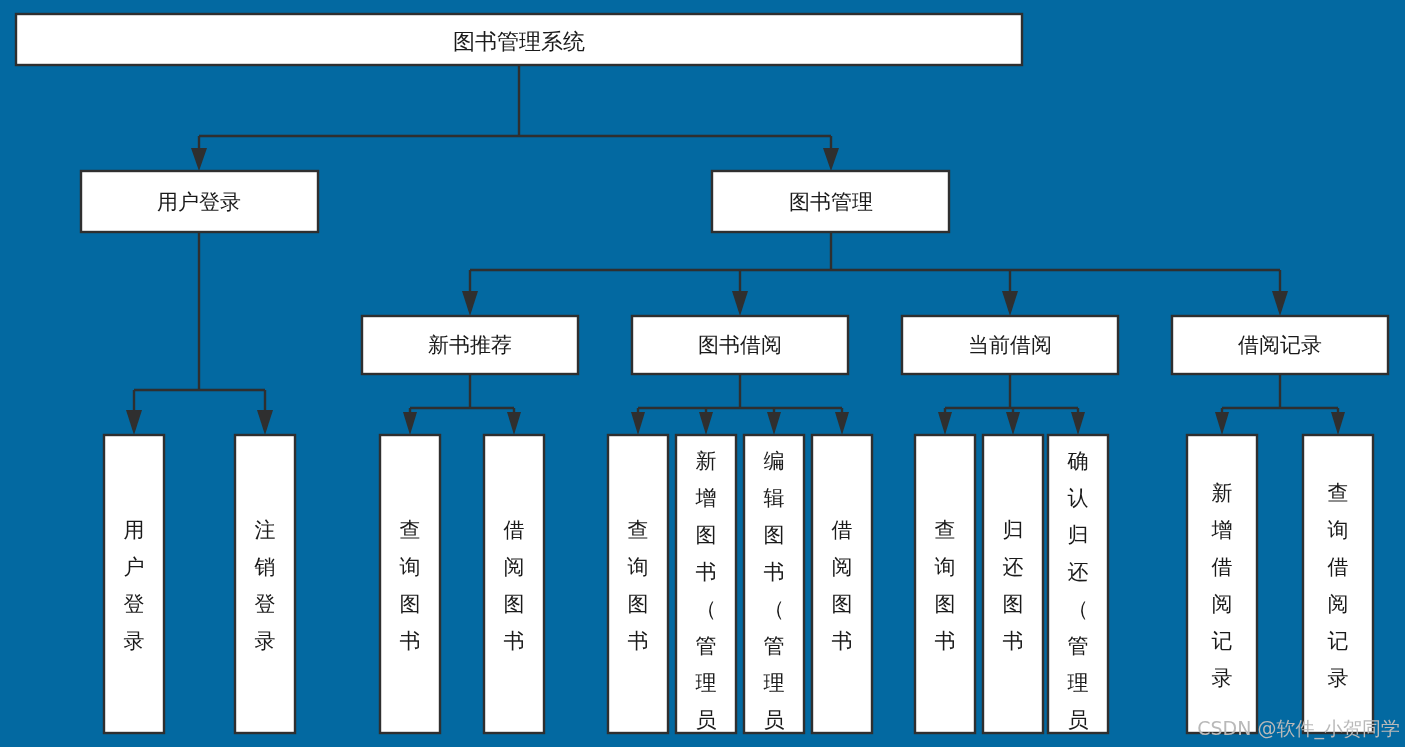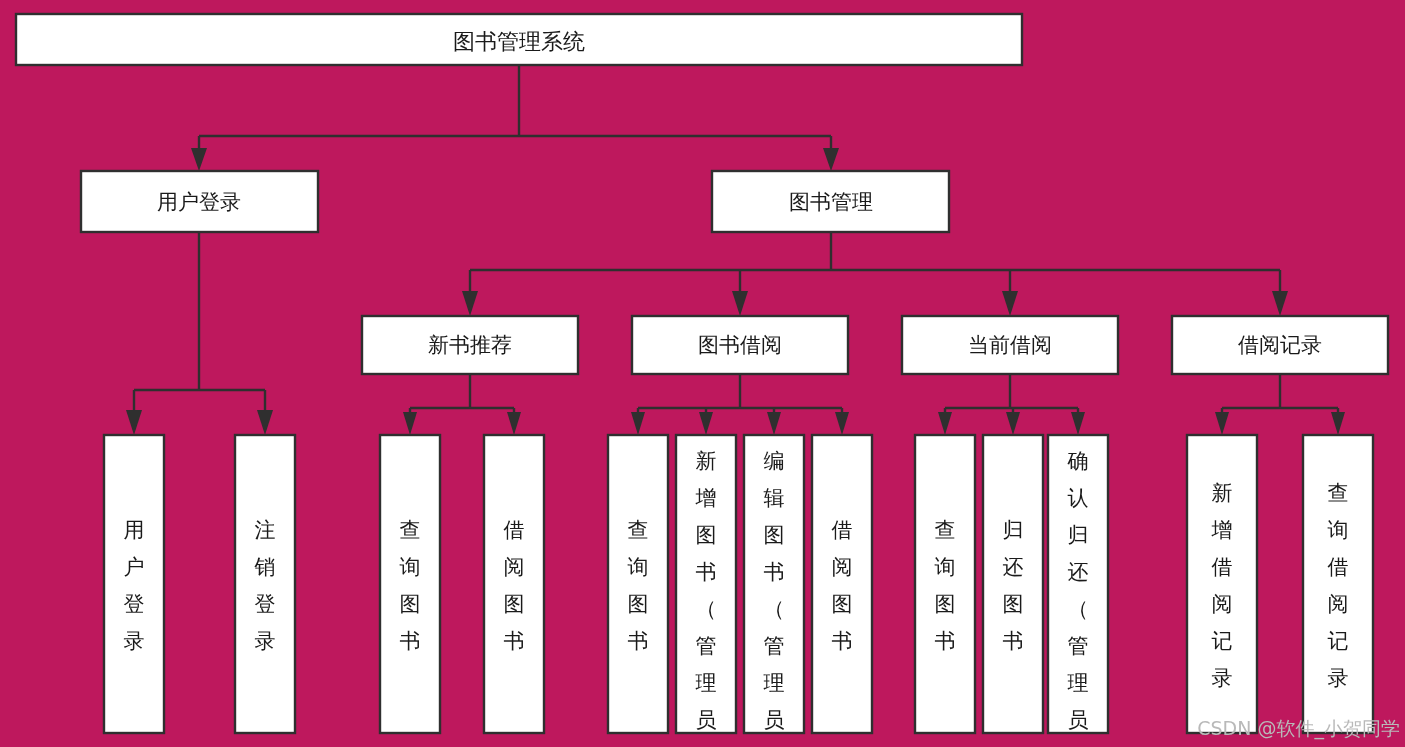--- a/index.html
+++ b/index.html
@@ -11,21 +11,21 @@
   body {
     width: 1405px;
     height: 747px;
     overflow: hidden;
     font-family: "DejaVu Sans", "Liberation Sans", sans-serif;
   }
   #diagram-root {
     position: relative;
     width: 1405px;
     height: 747px;
-    background: #be185d;
+    background: #0369a1;
   }
   svg#structure-chart {
     display: block;
     width: 1405px;
     height: 747px;
   }
   .node-box {
     fill: #ffffff;
     stroke: #2f2f2f;
     stroke-width: 2.4;

